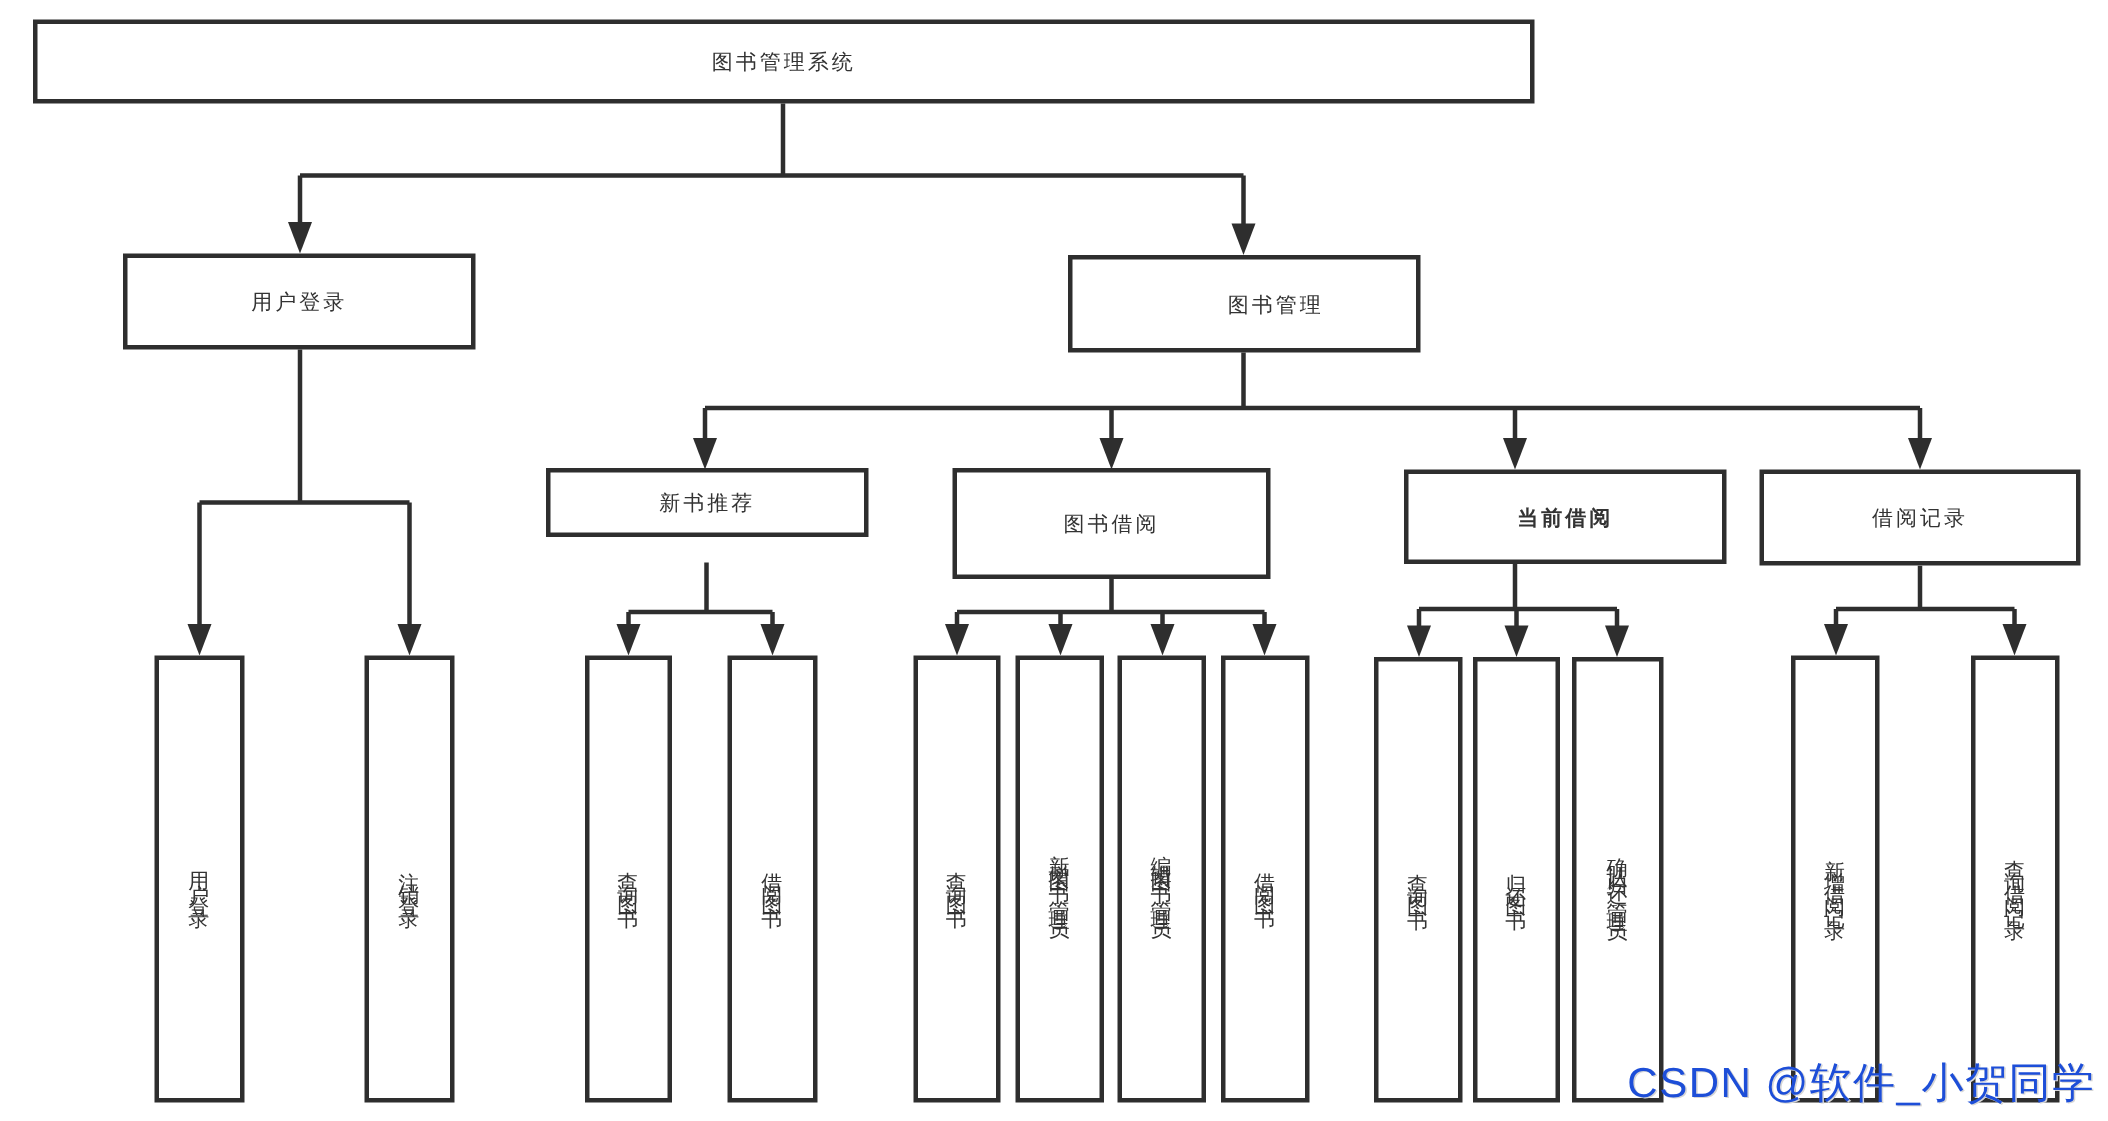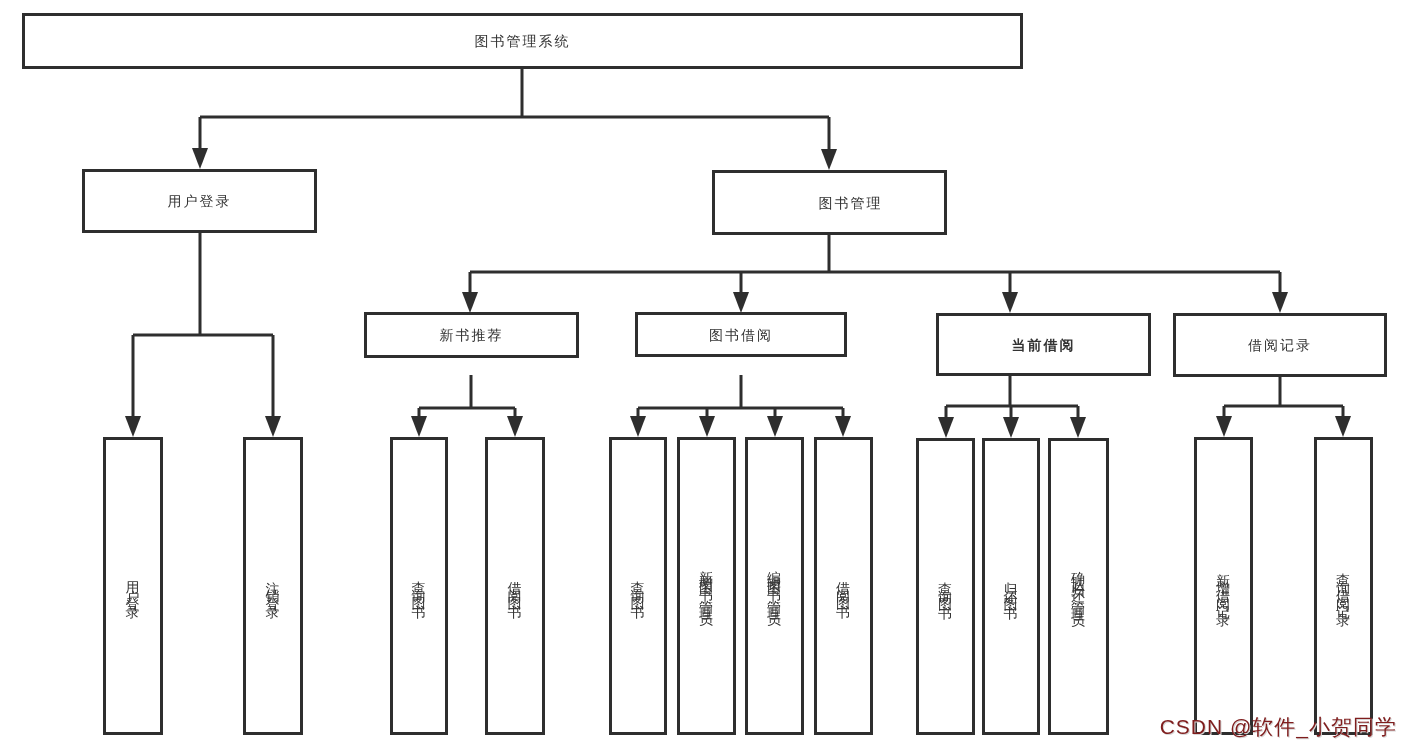--- a/index.html
+++ b/index.html
@@ -44,22 +44,22 @@
   .node .v-label {
     writing-mode: vertical-rl;
     text-orientation: mixed;
     letter-spacing: 8px;
     white-space: nowrap;
   }
   .watermark {
     position: absolute;
     right: 8px;
     bottom: 6px;
-    font-size: 21px;
-    color: #7f1d1d;
+    font-size: 28px;
+    color: #1d4ed8;
     letter-spacing: 1px;
     text-shadow: 1px 1px 0 #d6d6d6;
     white-space: nowrap;
   }
 </style>
 </head>
 <body>
 
 <div class="canvas">
 
@@ -120,21 +120,21 @@
   <div class="node" style="left:82px; top:169px; width:235px; height:64px;">
     <span class="h-label">用户登录</span>
   </div>
   <div class="node" style="left:712px; top:170px; width:235px; height:65px;padding-left:42px;">
     <span class="h-label">图书管理</span>
   </div>
 
   <div class="node" style="left:364px; top:312px; width:215px; height:46px;">
     <span class="h-label">新书推荐</span>
   </div>
-  <div class="node" style="left:635px; top:312px; width:212px; height:45px;">
+  <div class="node" style="left:635px; top:312px; width:212px; height:74px;">
     <span class="h-label">图书借阅</span>
   </div>
   <div class="node" style="left:936px; top:313px; width:215px; height:63px;font-weight:bold;">
     <span class="h-label">当前借阅</span>
   </div>
   <div class="node" style="left:1173px; top:313px; width:214px; height:64px;">
     <span class="h-label">借阅记录</span>
   </div>
 
   <div class="node" style="left:103px; top:437px; width:60px; height:298px;">

